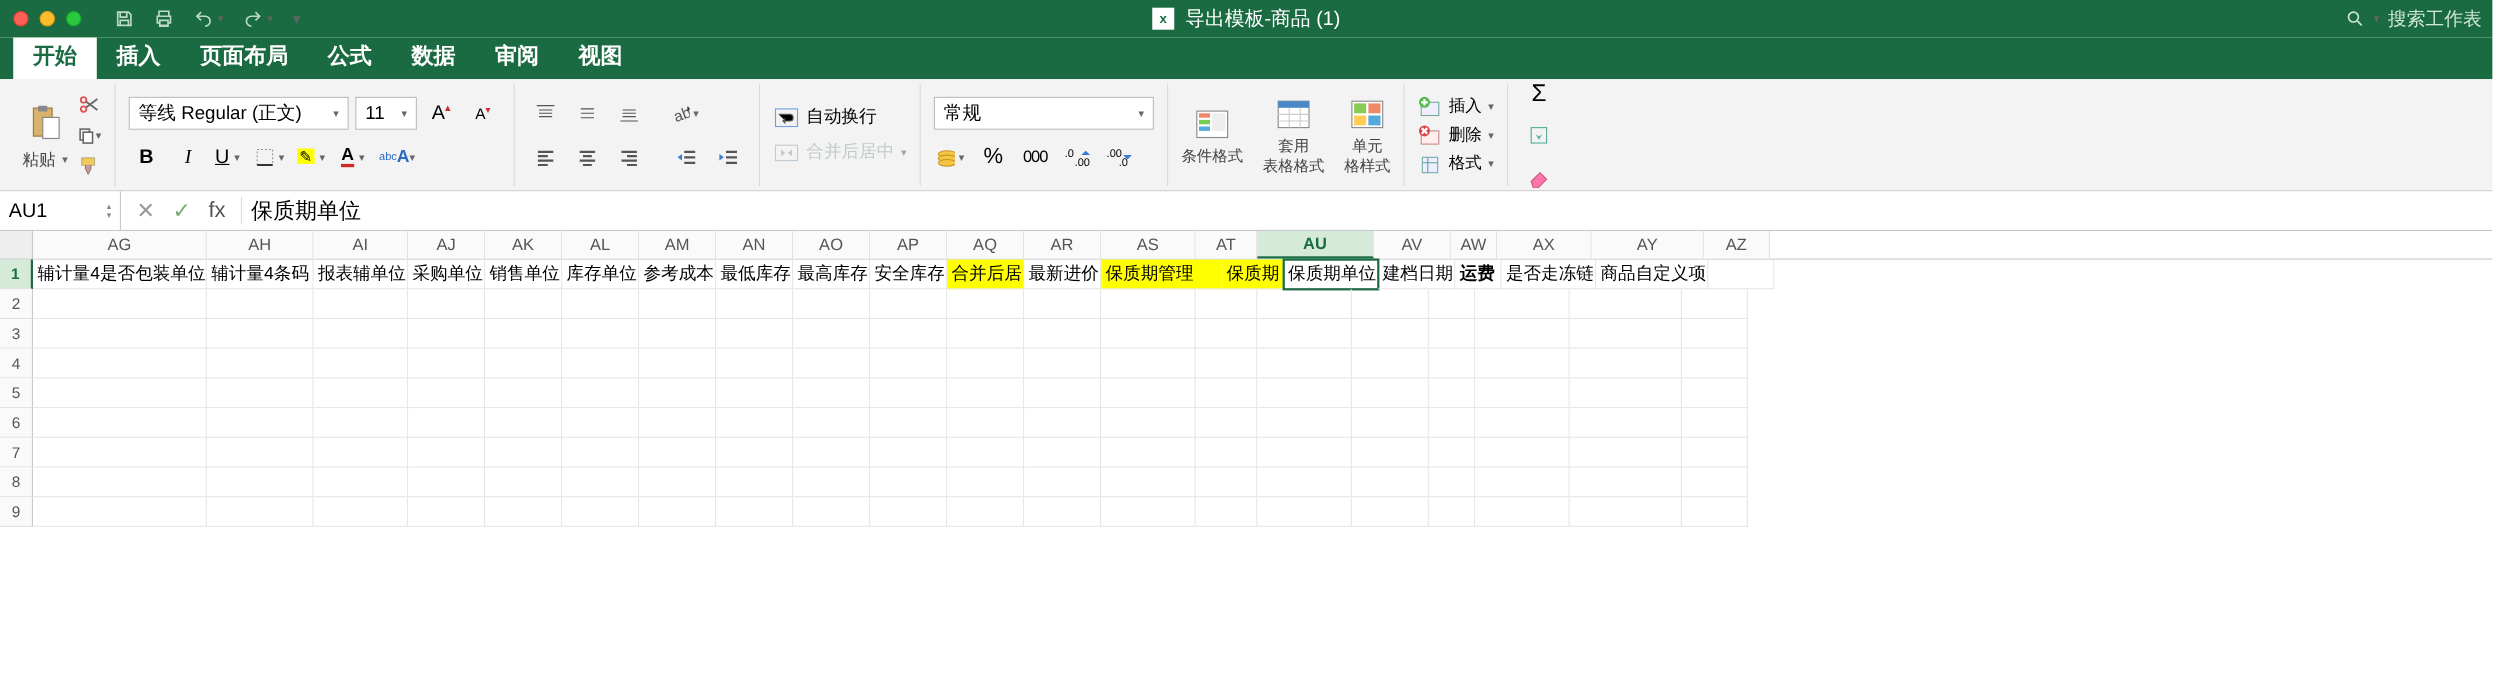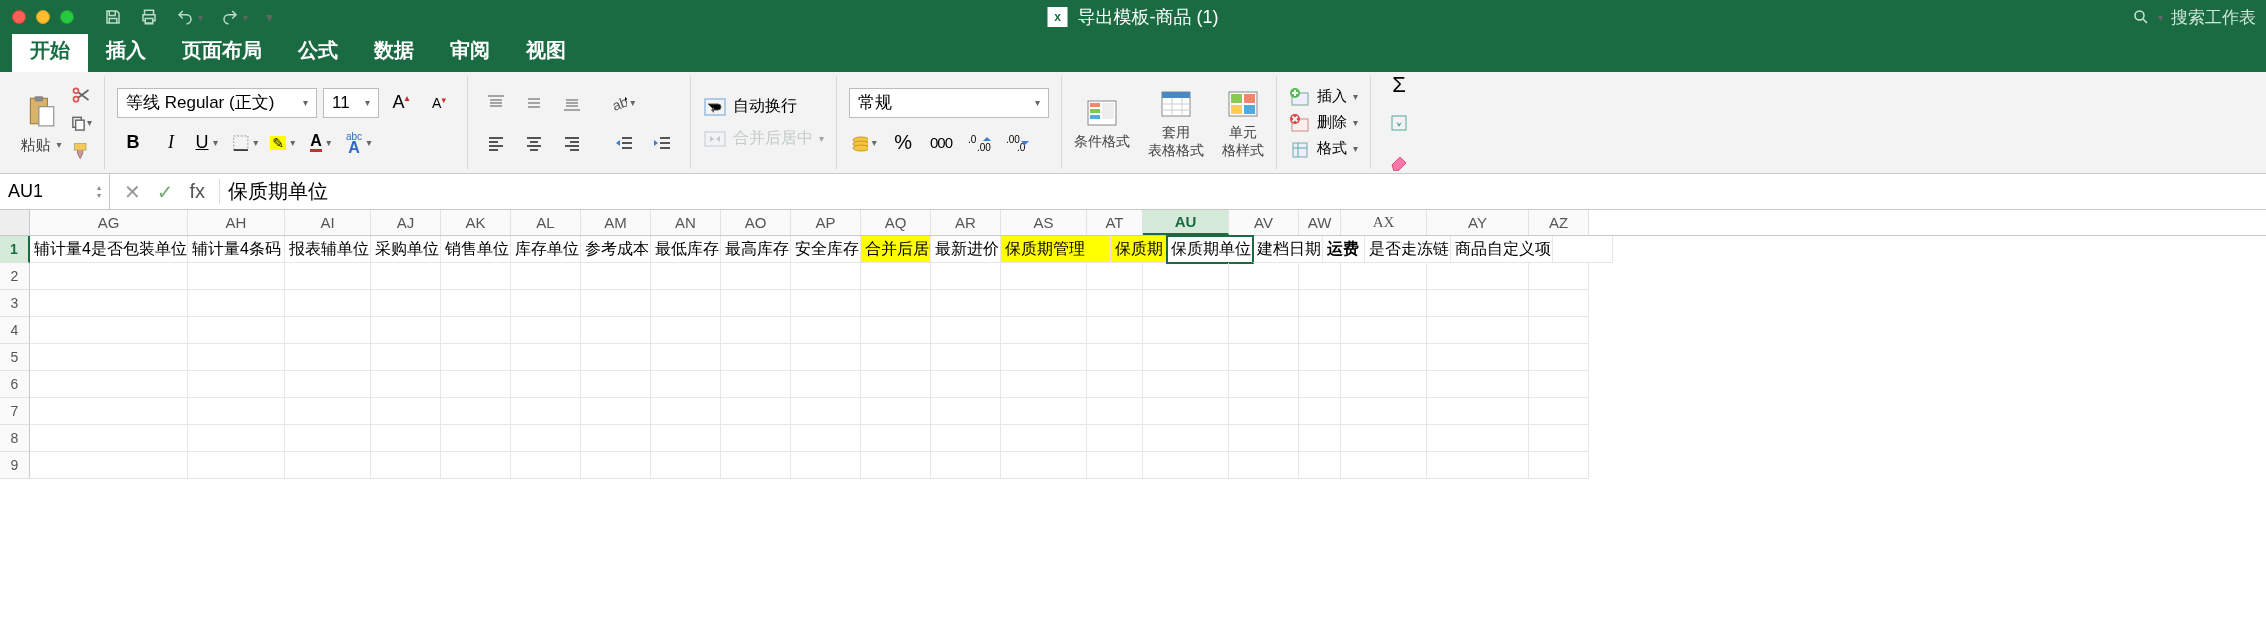--- a/index.html
+++ b/index.html
@@ -210,21 +210,21 @@
           </div>
         <div class="iconbtn split">
             <span><span class="hiliteA" style="font-size:14px">✎</span></span>
             <span class="caret dd">▾</span>
           </div>
         <div class="iconbtn split">
             <span class="underlineA" style="font-size:16px;font-weight:bold">A</span>
             <span class="caret dd">▾</span>
           </div>
         <div class="iconbtn split">
-            <span style="font-size:10px;display:flex;flex-direction:column;align-items:center;color:#2a6bc4">
+            <span style="font-size:10px;display:flex;flex-direction:row;align-items:center;color:#2a6bc4">
               <span>abc</span>
               <b style="font-size:16px;line-height:12px">A</b>
             </span>
             <span class="caret dd">▾</span>
           </div>
       </div>
     </div>
   </div>
 
   <div class="group">
@@ -459,24 +459,24 @@
       <div class="colh" style="width: 70px;">AK</div>
       <div class="colh" style="width: 70px;">AL</div>
       <div class="colh" style="width: 70px;">AM</div>
       <div class="colh" style="width: 70px;">AN</div>
       <div class="colh" style="width: 70px;">AO</div>
       <div class="colh" style="width: 70px;">AP</div>
       <div class="colh" style="width: 70px;">AQ</div>
       <div class="colh" style="width: 70px;">AR</div>
       <div class="colh" style="width: 86px;">AS</div>
       <div class="colh" style="width: 56px;">AT</div>
-      <div class="colh sel" style="width: 86px;">AU</div>
+      <div class="colh sel" style="width: 106px;">AU</div>
       <div class="colh" style="width: 70px;">AV</div>
       <div class="colh" style="width: 42px;">AW</div>
-      <div class="colh" style="width: 86px; font-family: Liberation Serif, serif;">AX</div>
+      <div class="colh" style="width: 86px;">AX</div>
       <div class="colh" style="width: 102px;">AY</div>
       <div class="colh" style="width: 60px;">AZ</div>
     </div>
   <div class="rows" id="rows">
       <div class="row-r">
         <div class="rowh sel">1</div>
         <div class="cell" style="width: 158px;">辅计量4是否包装单位</div>
         <div class="cell" style="width: 97px;">辅计量4条码</div>
         <div class="cell" style="width: 86px;">报表辅单位</div>
         <div class="cell" style="width: 70px;">采购单位</div>

